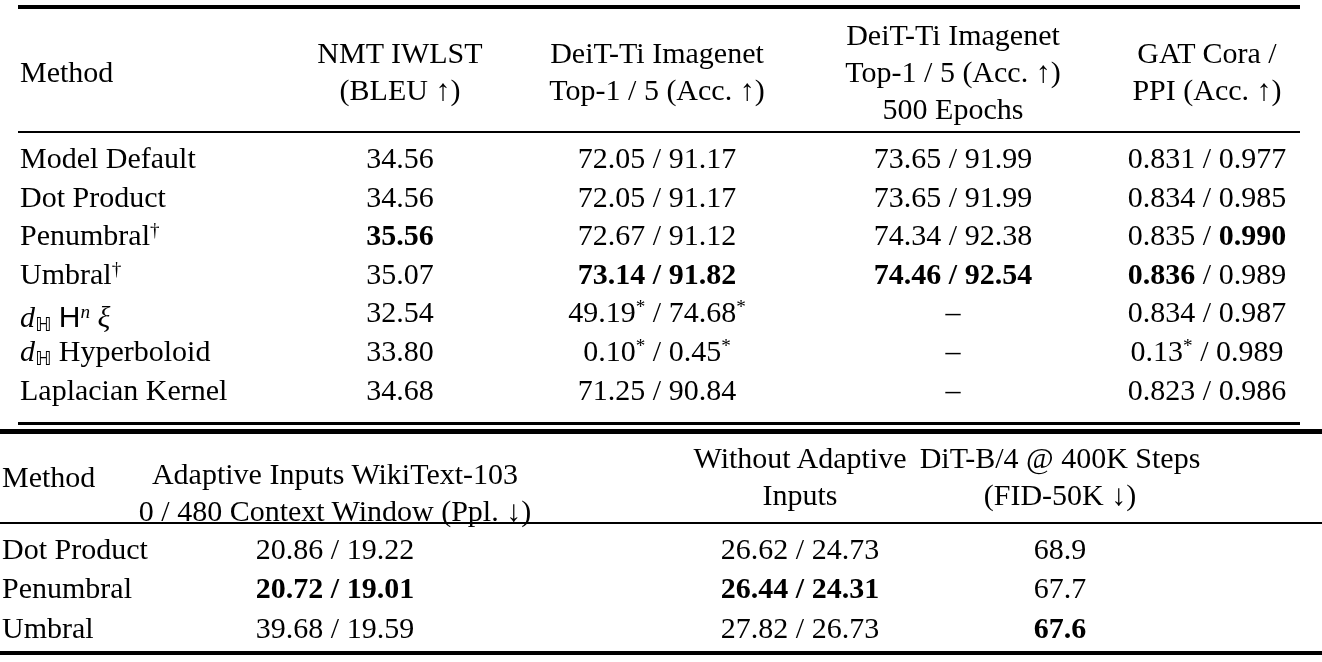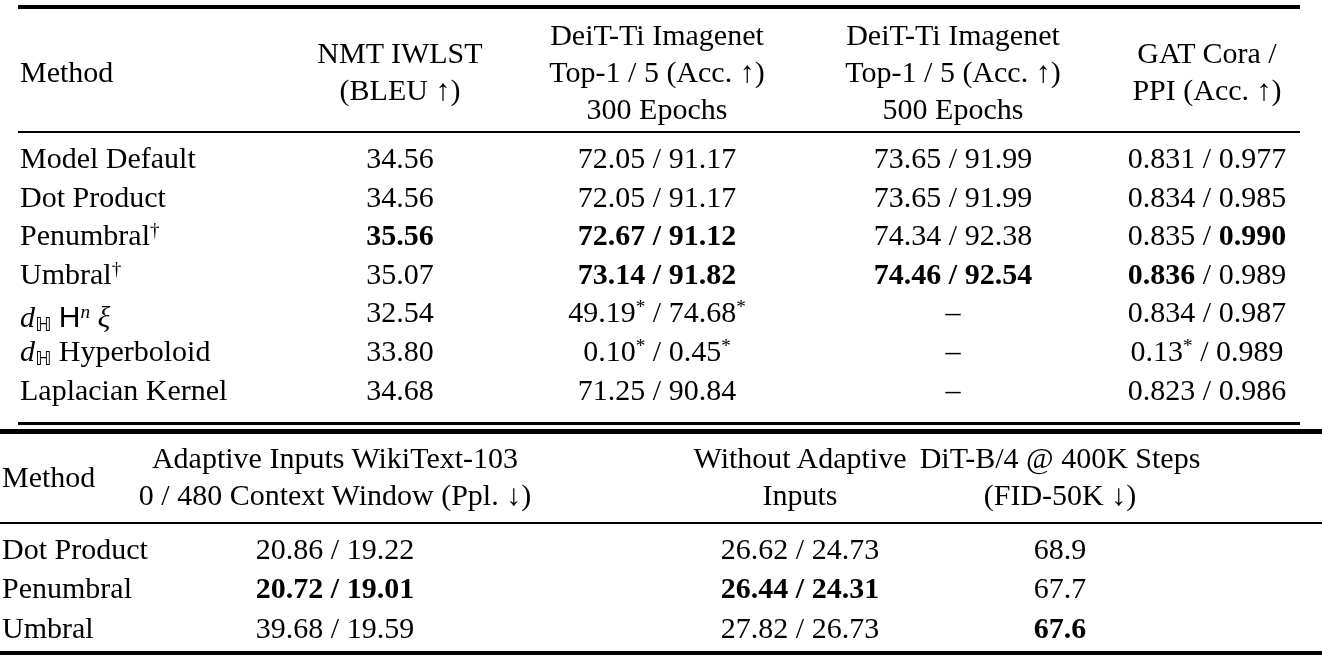--- a/index.html
+++ b/index.html
@@ -47,21 +47,20 @@
       <div class="hcell left" style="top: 13px; height: 116px; width: 310px; left: 20px;">
         <div class="hline">Method</div>
       </div>
       <div class="hcell" style="top: 13px; height: 116px; width: 320px; left: 240px;">
         <div class="hline">NMT IWLST</div>
         <div class="hline">(BLEU ↑)</div>
       </div>
       <div class="hcell" style="top: 13px; height: 116px; width: 330px; left: 492px;">
         <div class="hline">DeiT-Ti Imagenet</div>
         <div class="hline">Top-1 / 5 (Acc. ↑)</div>
-        <div class="hline">300 Epochs</div>
       </div>
       <div class="hcell" style="top: 13px; height: 116px; width: 330px; left: 788px;">
         <div class="hline">DeiT-Ti Imagenet</div>
         <div class="hline">Top-1 / 5 (Acc. ↑)</div>
         <div class="hline">500 Epochs</div>
       </div>
       <div class="hcell" style="top: 13px; height: 116px; width: 240px; left: 1087px;">
         <div class="hline">GAT Cora /</div>
         <div class="hline">PPI (Acc. ↑)</div>
       </div>
@@ -70,21 +69,21 @@
       <div class="cell" style="line-height: 38px; top: 139px; height: 38px; width: 330px; left: 492px;"><span>72.05 / 91.17</span></div>
       <div class="cell" style="line-height: 38px; top: 139px; height: 38px; width: 330px; left: 788px;"><span>73.65 / 91.99</span></div>
       <div class="cell" style="line-height: 38px; top: 139px; height: 38px; width: 240px; left: 1087px;"><span>0.831 / 0.977</span></div>
       <div class="cell left" style="line-height: 38px; top: 177.6px; height: 38px; width: 310px; left: 20px;"><span>Dot Product</span></div>
       <div class="cell" style="line-height: 38px; top: 177.6px; height: 38px; width: 320px; left: 240px;"><span>34.56</span></div>
       <div class="cell" style="line-height: 38px; top: 177.6px; height: 38px; width: 330px; left: 492px;"><span>72.05 / 91.17</span></div>
       <div class="cell" style="line-height: 38px; top: 177.6px; height: 38px; width: 330px; left: 788px;"><span>73.65 / 91.99</span></div>
       <div class="cell" style="line-height: 38px; top: 177.6px; height: 38px; width: 240px; left: 1087px;"><span>0.834 / 0.985</span></div>
       <div class="cell left" style="line-height: 38px; top: 216.2px; height: 38px; width: 310px; left: 20px;"><span>Penumbral</span><sup>†</sup></div>
       <div class="cell" style="line-height: 38px; top: 216.2px; height: 38px; width: 320px; left: 240px;"><span class="b">35.56</span></div>
-      <div class="cell" style="line-height: 38px; top: 216.2px; height: 38px; width: 330px; left: 492px; font-weight: bold;"><span>72.67 / 91.12</span></div>
+      <div class="cell" style="line-height: 38px; top: 216.2px; height: 38px; width: 330px; left: 492px;"><span>72.67 / 91.12</span></div>
       <div class="cell" style="line-height: 38px; top: 216.2px; height: 38px; width: 330px; left: 788px;"><span>74.34 / 92.38</span></div>
       <div class="cell" style="line-height: 38px; top: 216.2px; height: 38px; width: 240px; left: 1087px;"><span>0.835 / </span><span class="b">0.990</span></div>
       <div class="cell left" style="line-height: 38px; top: 254.8px; height: 38px; width: 310px; left: 20px;"><span>Umbral</span><sup>†</sup></div>
       <div class="cell" style="line-height: 38px; top: 254.8px; height: 38px; width: 320px; left: 240px;"><span>35.07</span></div>
       <div class="cell" style="line-height: 38px; top: 254.8px; height: 38px; width: 330px; left: 492px;"><span class="b">73.14 / 91.82</span></div>
       <div class="cell" style="line-height: 38px; top: 254.8px; height: 38px; width: 330px; left: 788px;"><span class="b">74.46 / 92.54</span></div>
       <div class="cell" style="line-height: 38px; top: 254.8px; height: 38px; width: 240px; left: 1087px;"><span class="b">0.836</span><span> / 0.989</span></div>
       <div class="cell left" style="line-height: 38px; top: 298px; height: 38px; width: 310px; left: 20px;"><span class="it">d</span><sub class="bb">ℍ</sub><span> </span><span class="sans">H</span><sup class="it">n</sup><span> </span><span class="it">ξ</span></div>
       <div class="cell" style="line-height: 38px; top: 293.4px; height: 38px; width: 320px; left: 240px;"><span>32.54</span></div>
       <div class="cell" style="line-height: 38px; top: 293.4px; height: 38px; width: 330px; left: 492px; text-align: center;"><span>49.19</span><sup>*</sup><span> / 74.68</span><sup>*</sup></div>
@@ -98,21 +97,21 @@
       <div class="cell left" style="line-height: 38px; top: 370.6px; height: 38px; width: 310px; left: 20px;"><span>Laplacian Kernel</span></div>
       <div class="cell" style="line-height: 38px; top: 370.6px; height: 38px; width: 320px; left: 240px;"><span>34.68</span></div>
       <div class="cell" style="line-height: 38px; top: 370.6px; height: 38px; width: 330px; left: 492px;"><span>71.25 / 90.84</span></div>
       <div class="cell" style="line-height: 38px; top: 370.6px; height: 38px; width: 330px; left: 788px;"><span>–</span></div>
       <div class="cell" style="line-height: 38px; top: 370.6px; height: 38px; width: 240px; left: 1087px;"><span>0.823 / 0.986</span></div>
     </div>
   <div id="table2">
       <div class="hcell left" style="top: 432px; height: 88px; width: 230px; left: 2px;">
         <div class="hline">Method</div>
       </div>
-      <div class="hcell" style="top: 432px; height: 88px; width: 430px; left: 120px;">
+      <div class="hcell" style="top: 448px; height: 88px; width: 430px; left: 120px;">
         <div class="hline">Adaptive Inputs WikiText-103</div>
         <div class="hline">0 / 480 Context Window (Ppl. ↓)</div>
       </div>
       <div class="hcell" style="top: 432px; height: 88px; width: 310px; left: 645px;">
         <div class="hline">Without Adaptive</div>
         <div class="hline">Inputs</div>
       </div>
       <div class="hcell" style="top: 432px; height: 88px; width: 350px; left: 885px;">
         <div class="hline">DiT-B/4 @ 400K Steps</div>
         <div class="hline">(FID-50K ↓)</div>

